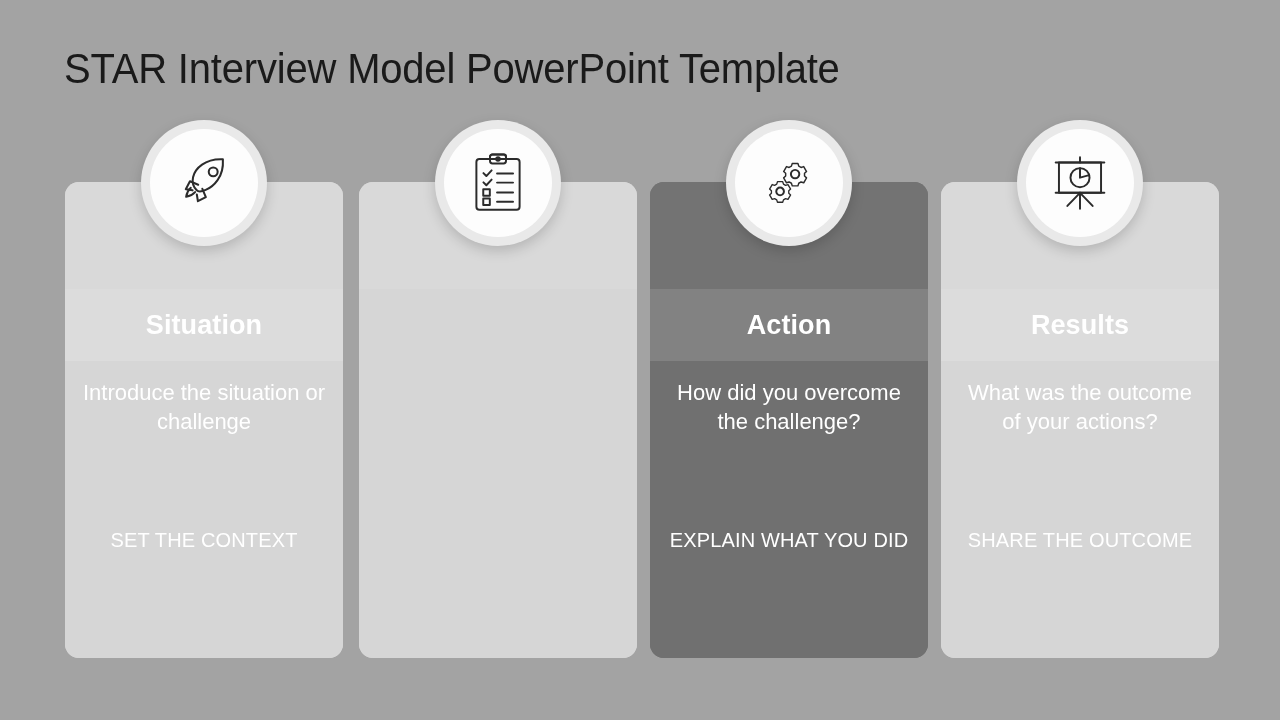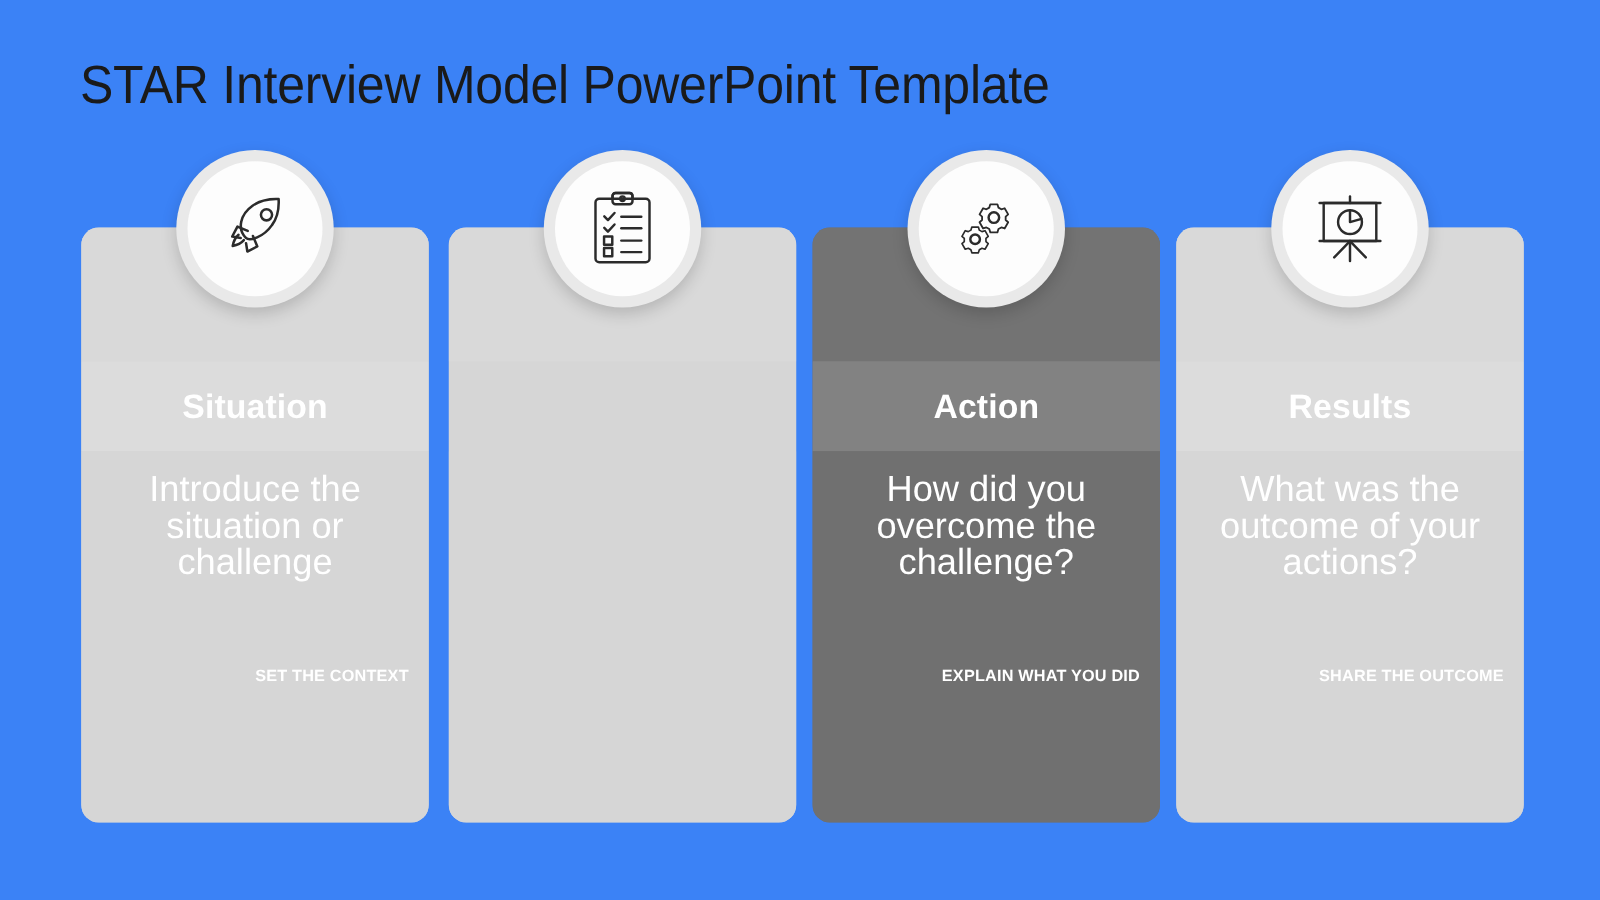--- a/index.html
+++ b/index.html
@@ -15,21 +15,21 @@
     overflow: hidden;
     position: relative;
     -webkit-font-smoothing: antialiased;
   }
 
   #slide {
     position: absolute;
     left: 0; top: 0;
     width: 1280px;
     height: 720px;
-    background: #3b82f6;
+    background: #a3a3a3;
   }
 
   
   #slide-title {
     position: absolute;
     left: 64px;
     top: 41px;
     font-size: 43px;
     line-height: 54px;
     font-weight: 400;
@@ -112,36 +112,36 @@
     background: #d6d6d6;
   }
   .card.dark .card-body { background: #707070; }
 
   .card-question {
     position: absolute;
     left: 16px;
     right: 16px;
     top: 17px;
     text-align: center;
-    font-size: 29px;
+    font-size: 22px;
     line-height: 29px;
     color: #ffffff;
     font-weight: 400;
   }
 
   .card-caption {
     position: absolute;
     left: 16px;
     right: 16px;
     top: 167px;
-    text-align: right;
-    font-size: 13px;
+    text-align: center;
+    font-size: 20px;
     line-height: 25px;
     color: #ffffff;
-    font-weight: 700;
+    font-weight: 400;
     letter-spacing: 0.15px;
   }
 
   
   .icon-circle {
     position: absolute;
     top: -62px;
     left: 50%;
     margin-left: -63px;
     width: 126px;

